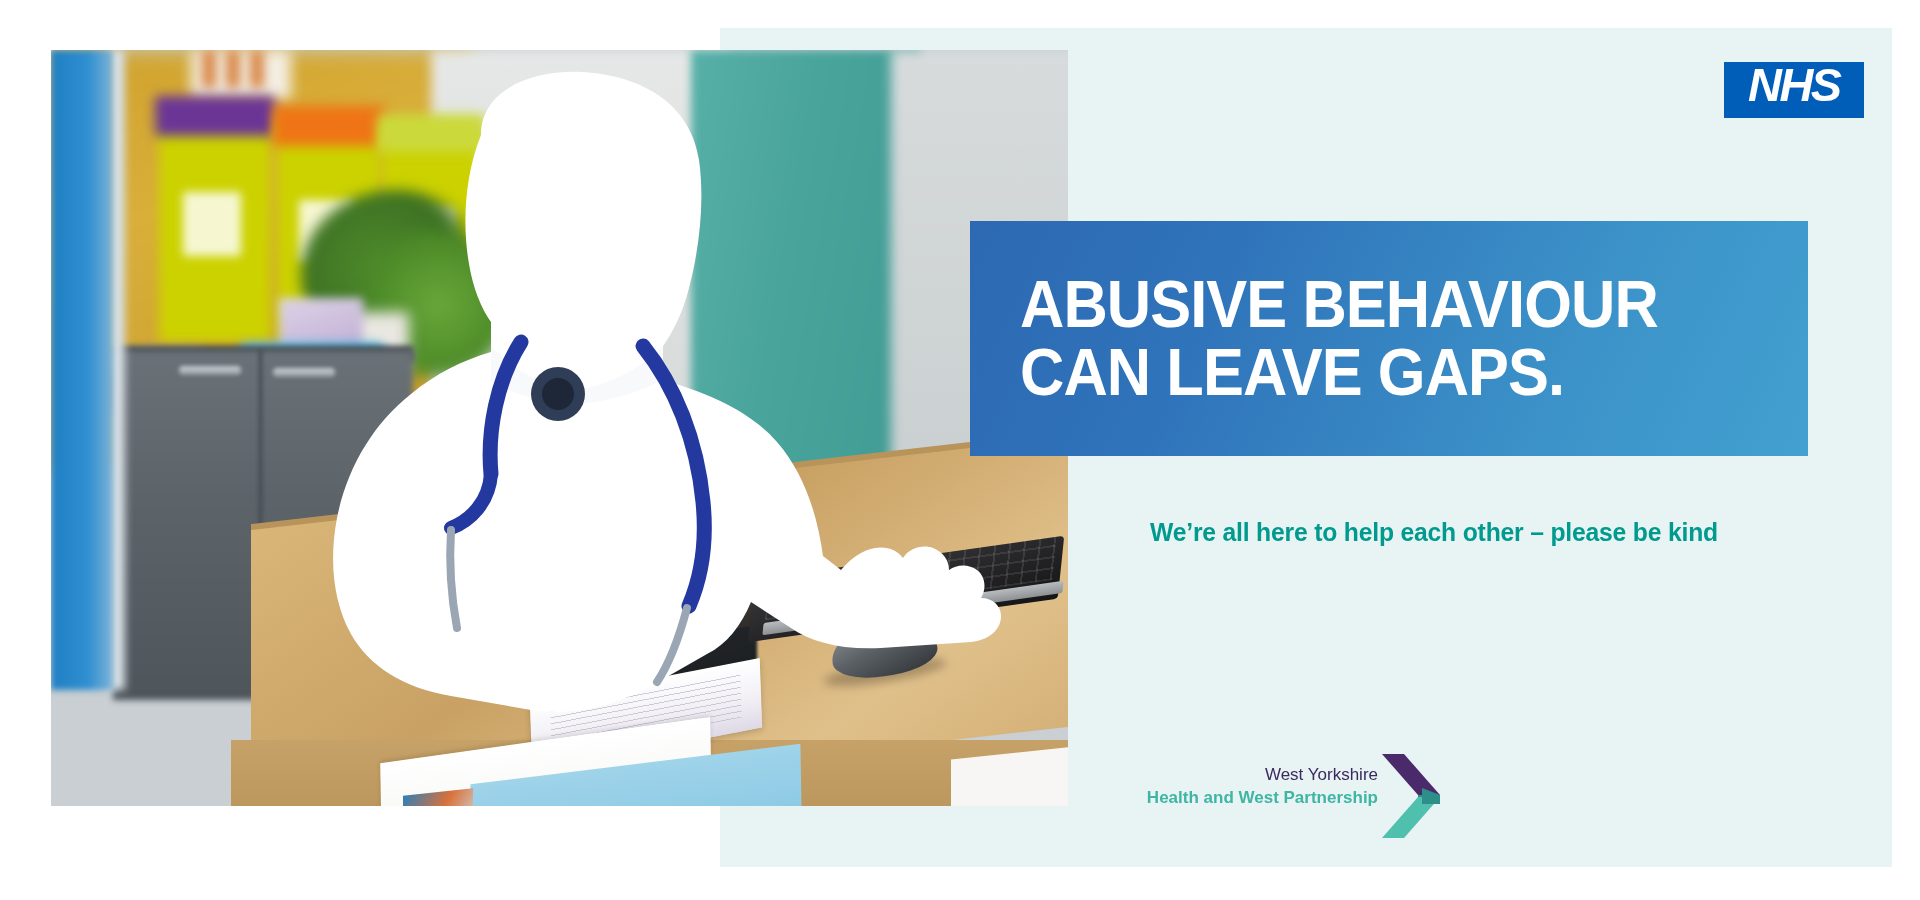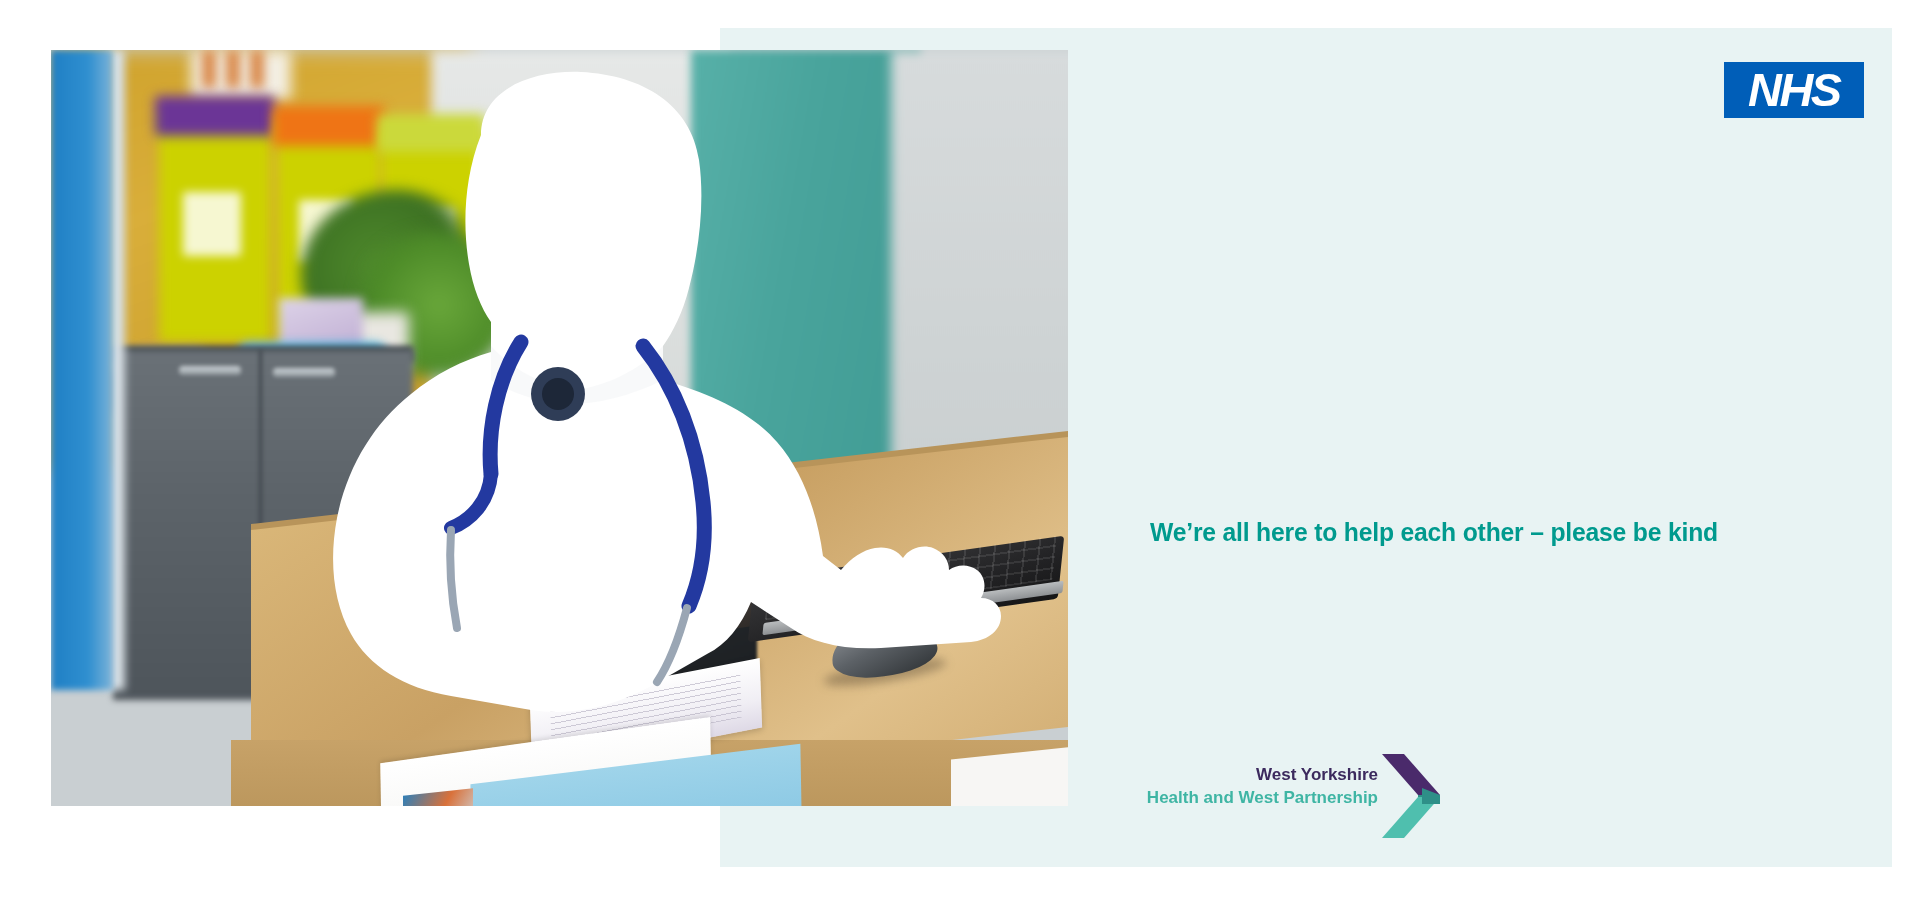--- a/index.html
+++ b/index.html
@@ -113,21 +113,21 @@
      background:linear-gradient(180deg,#2a3b6e 0%,#4a5f96 50%,#1d2b52 100%);
      border-radius:4px; transform:rotate(22deg); }
 
   
   .silhouette{ position:absolute; inset:0; }
   .sil-svg{ position:absolute; left:0; top:0; width:1017px; height:756px; }
 
   
   .nhs-logo{
     position:absolute; left:1724px; top:62px; width:140px; height:56px;
-    background:#005eb8; display:flex; align-items:center; justify-content:center;
+    background:#005eb8; display:flex; justify-content:center;
   }
   .nhs-text{
     font-family:"Liberation Sans", sans-serif; font-weight:bold; font-style:italic;
     color:#ffffff; font-size:46px; letter-spacing:-2.5px;
     transform:scaleX(1.02); line-height:1;
   }
 
   
   .headline-banner{
     position:absolute; left:970px; top:221px; width:838px; height:235px;
@@ -146,21 +146,21 @@
   .subtitle{
     position:absolute; left:1150px; top:517px; width:700px;
     color:#009a8e; font-family:"Liberation Sans", sans-serif;
     font-weight:bold; font-size:26px; letter-spacing:-.2px;
     transform:scaleX(.95); transform-origin:left center; white-space:nowrap;
   }
 
   
   .wy-logo{ position:absolute; left:1150px; top:752px; width:290px; height:88px; }
   .wy-text{ position:absolute; right:62px; top:12px; text-align:right; }
-  .wy-line1{ color:#3c2a5e; font-size:17px; font-weight:bold; line-height:1.35; white-space:nowrap; }
+  .wy-line1{ color:#3c2a5e; font-size:17px; font-weight:normal; line-height:1.35; white-space:nowrap; }
   .wy-line2{ color:#3fb5a4; font-size:17px; font-weight:bold; line-height:1.35; white-space:nowrap; }
   .wy-chev{ position:absolute; right:0; top:0; width:58px; height:88px; }
 </style>
 </head>
 <body>
 
 <div id="poster">
 
   <div class="bg-panel"></div>
 
@@ -278,20 +278,24 @@
         </svg>
       </div>
 
     </div>
   </div>
 
   <div class="nhs-logo">
     <span class="nhs-text">NHS</span>
   </div>
 
+  <div class="headline-banner">
+    <div class="headline-line">ABUSIVE BEHAVIOUR</div>
+    <div class="headline-line">CAN LEAVE GAPS.</div>
+  </div>
 
   <div class="subtitle">We’re all here to help each other – please be kind</div>
 
   <div class="wy-logo">
     <div class="wy-text">
       <div class="wy-line1">West Yorkshire</div>
       <div class="wy-line2">Health and West Partnership</div>
     </div>
     <svg class="wy-chev" viewBox="0 0 58 88">
       <polygon points="0,2 22,2 58,43 36,43" fill="#4a2a6b"></polygon>

